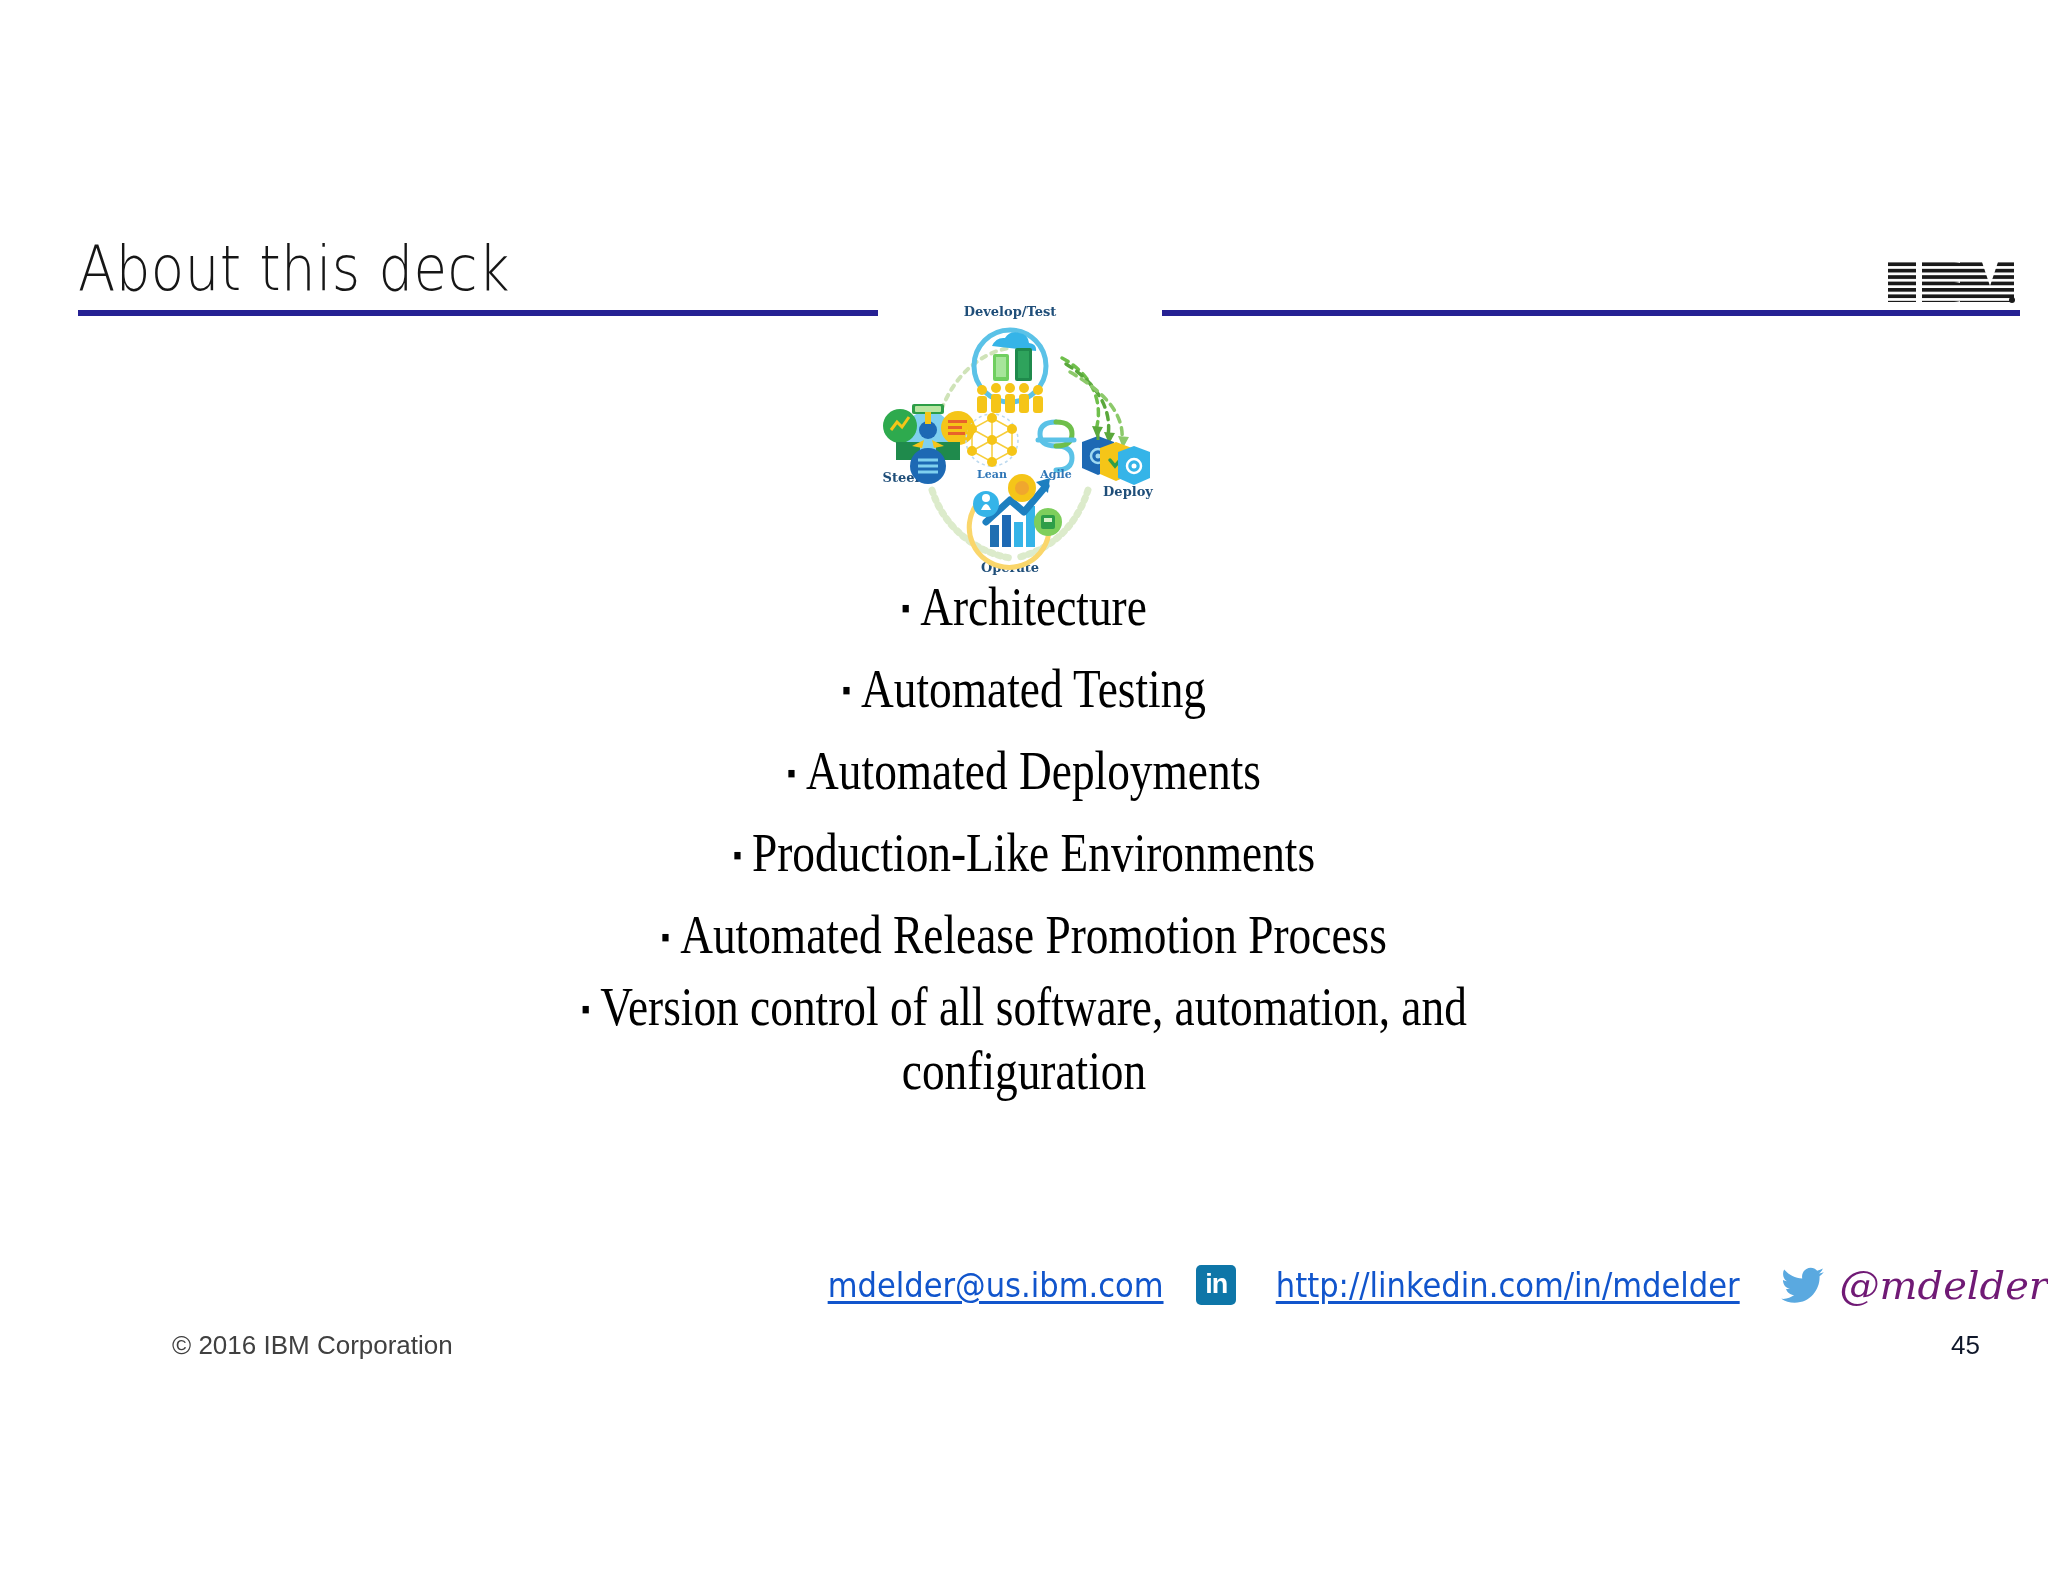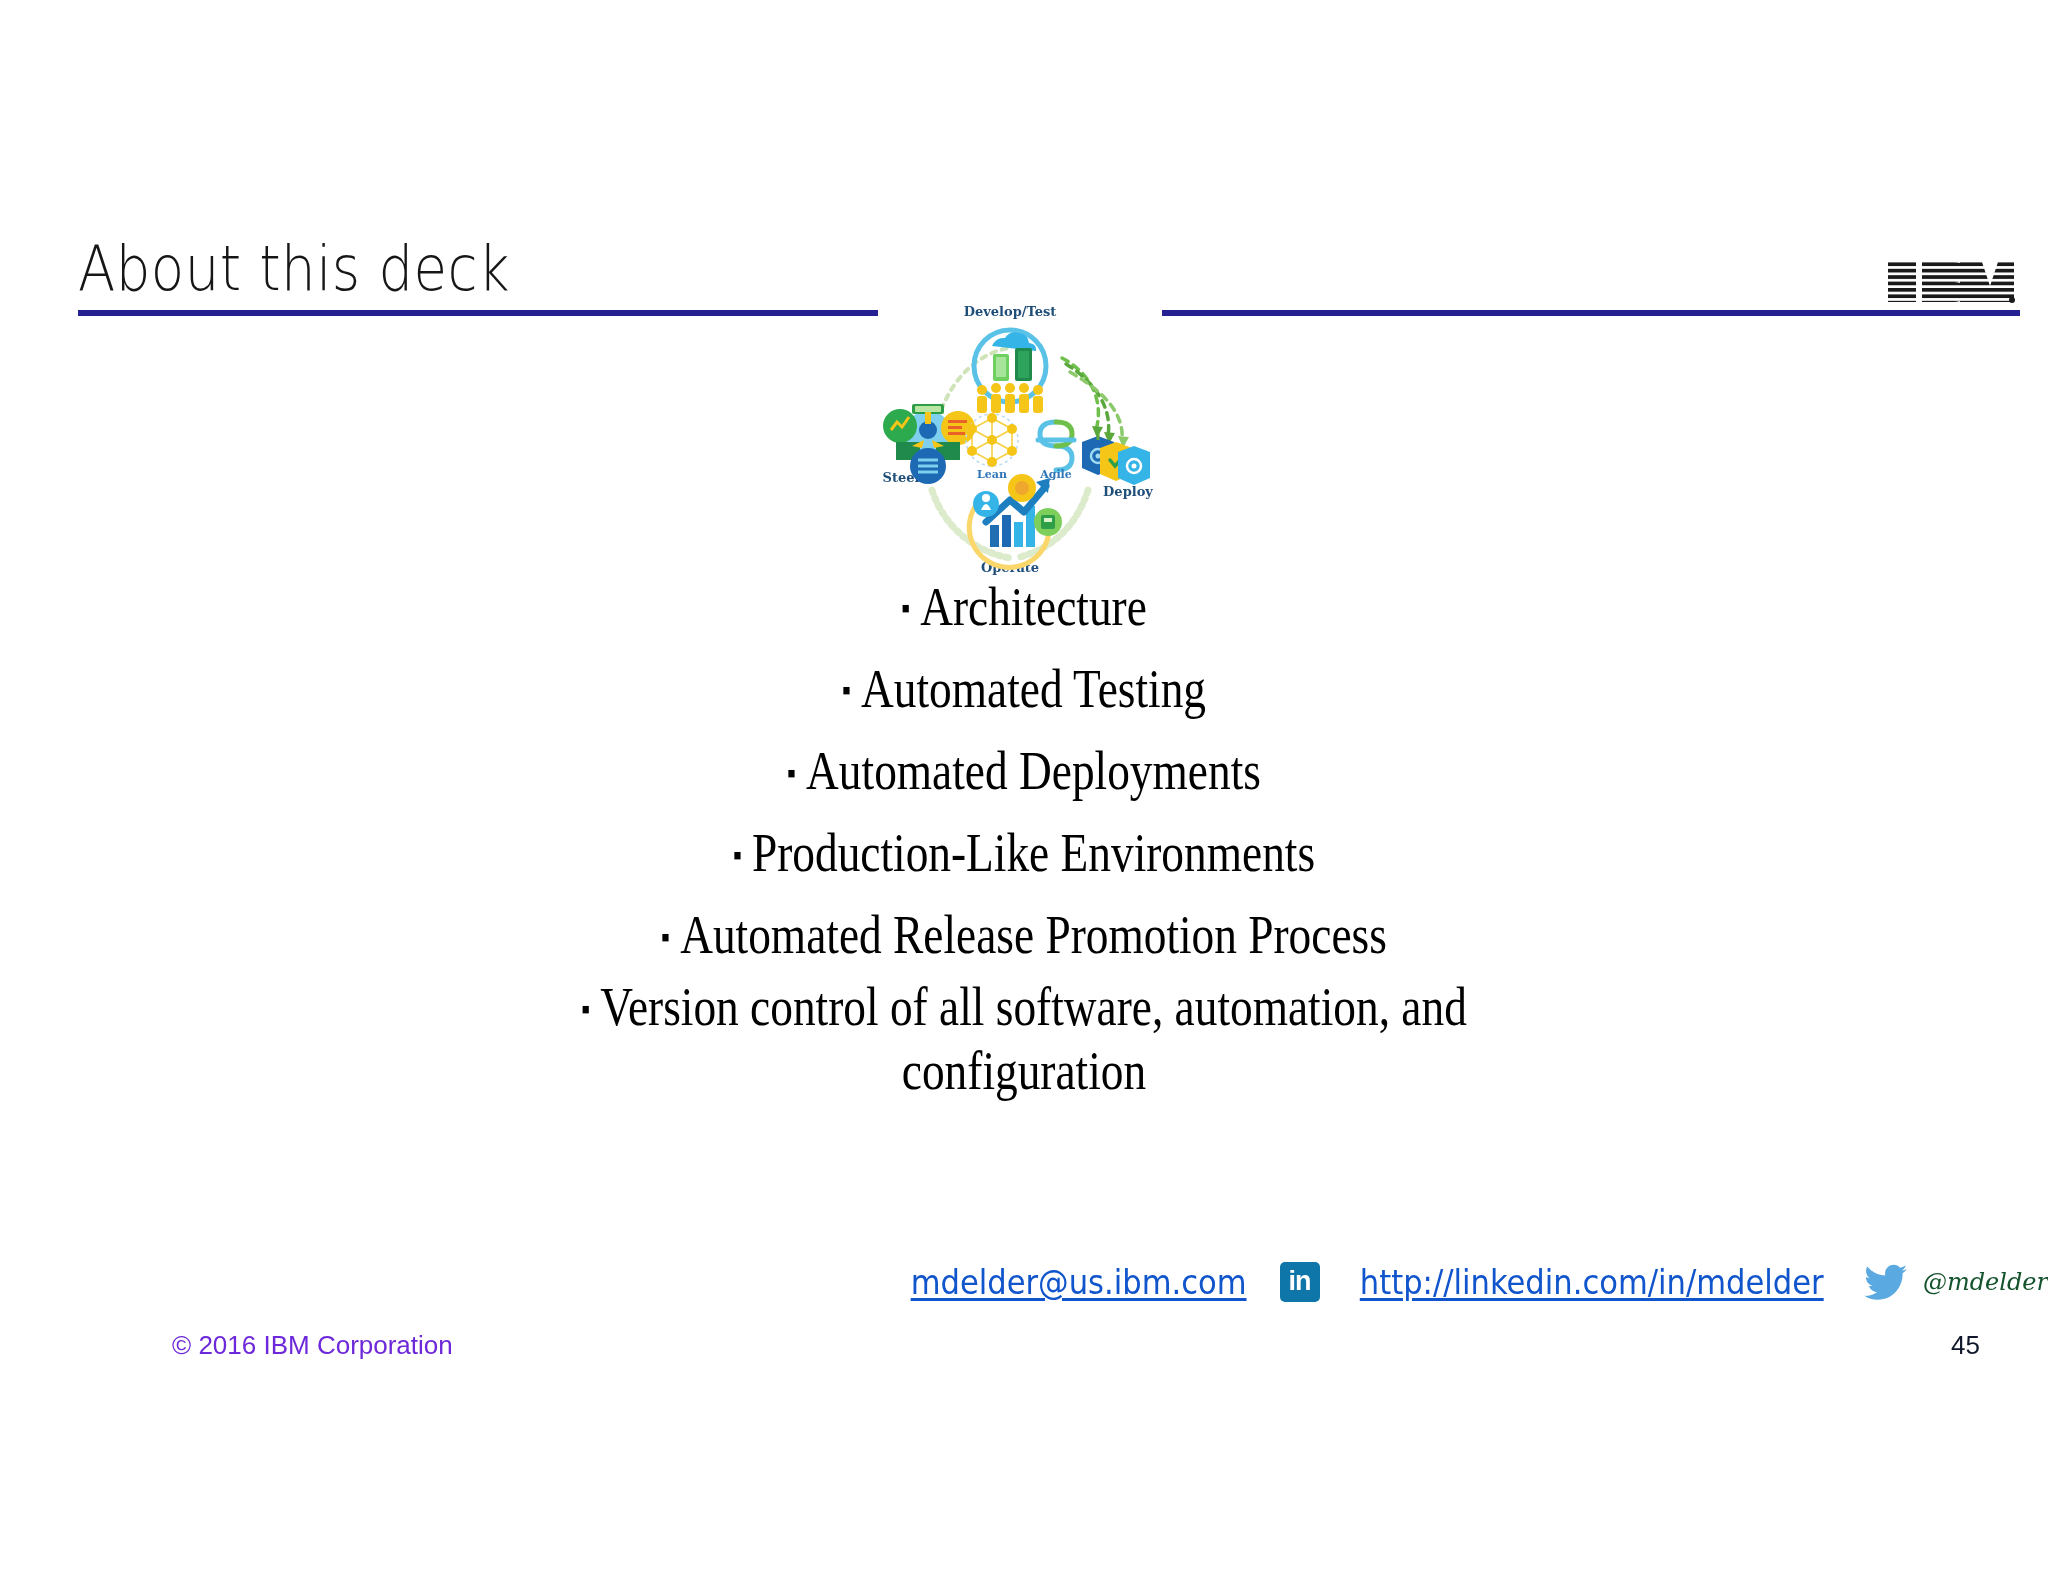--- a/index.html
+++ b/index.html
@@ -111,24 +111,24 @@
   }
   .contact a,
   .contact .link-text {
     color: #1155cc;
     text-decoration: underline;
     text-underline-offset: 4px;
     white-space: nowrap;
     transform: scaleX(0.9);
   }
   .twitter-handle {
-    color: #14532d;
+    color: #701a75;
     font-family: "DejaVu Serif", serif;
     font-style: italic;
-    font-size: 24px;
+    font-size: 40px;
     white-space: nowrap;
   }
   .li-icon {
     display: inline-block;
     width: 40px;
     height: 40px;
     background: #0e76a8;
     border-radius: 5px;
     position: relative;
     flex: 0 0 auto;
@@ -151,21 +151,21 @@
     flex: 0 0 auto;
   }
 
   
   .copyright {
     position: absolute;
     left: 172px;
     top: 1330px;
     font-family: "Liberation Sans", sans-serif;
     font-size: 26px;
-    color: #6d28d9;
+    color: #404040;
     white-space: nowrap;
   }
   .slide-number {
     position: absolute;
     right: 68px;
     top: 1330px;
     font-family: "Liberation Sans", sans-serif;
     font-size: 26px;
     color: #0f172a;
   }

